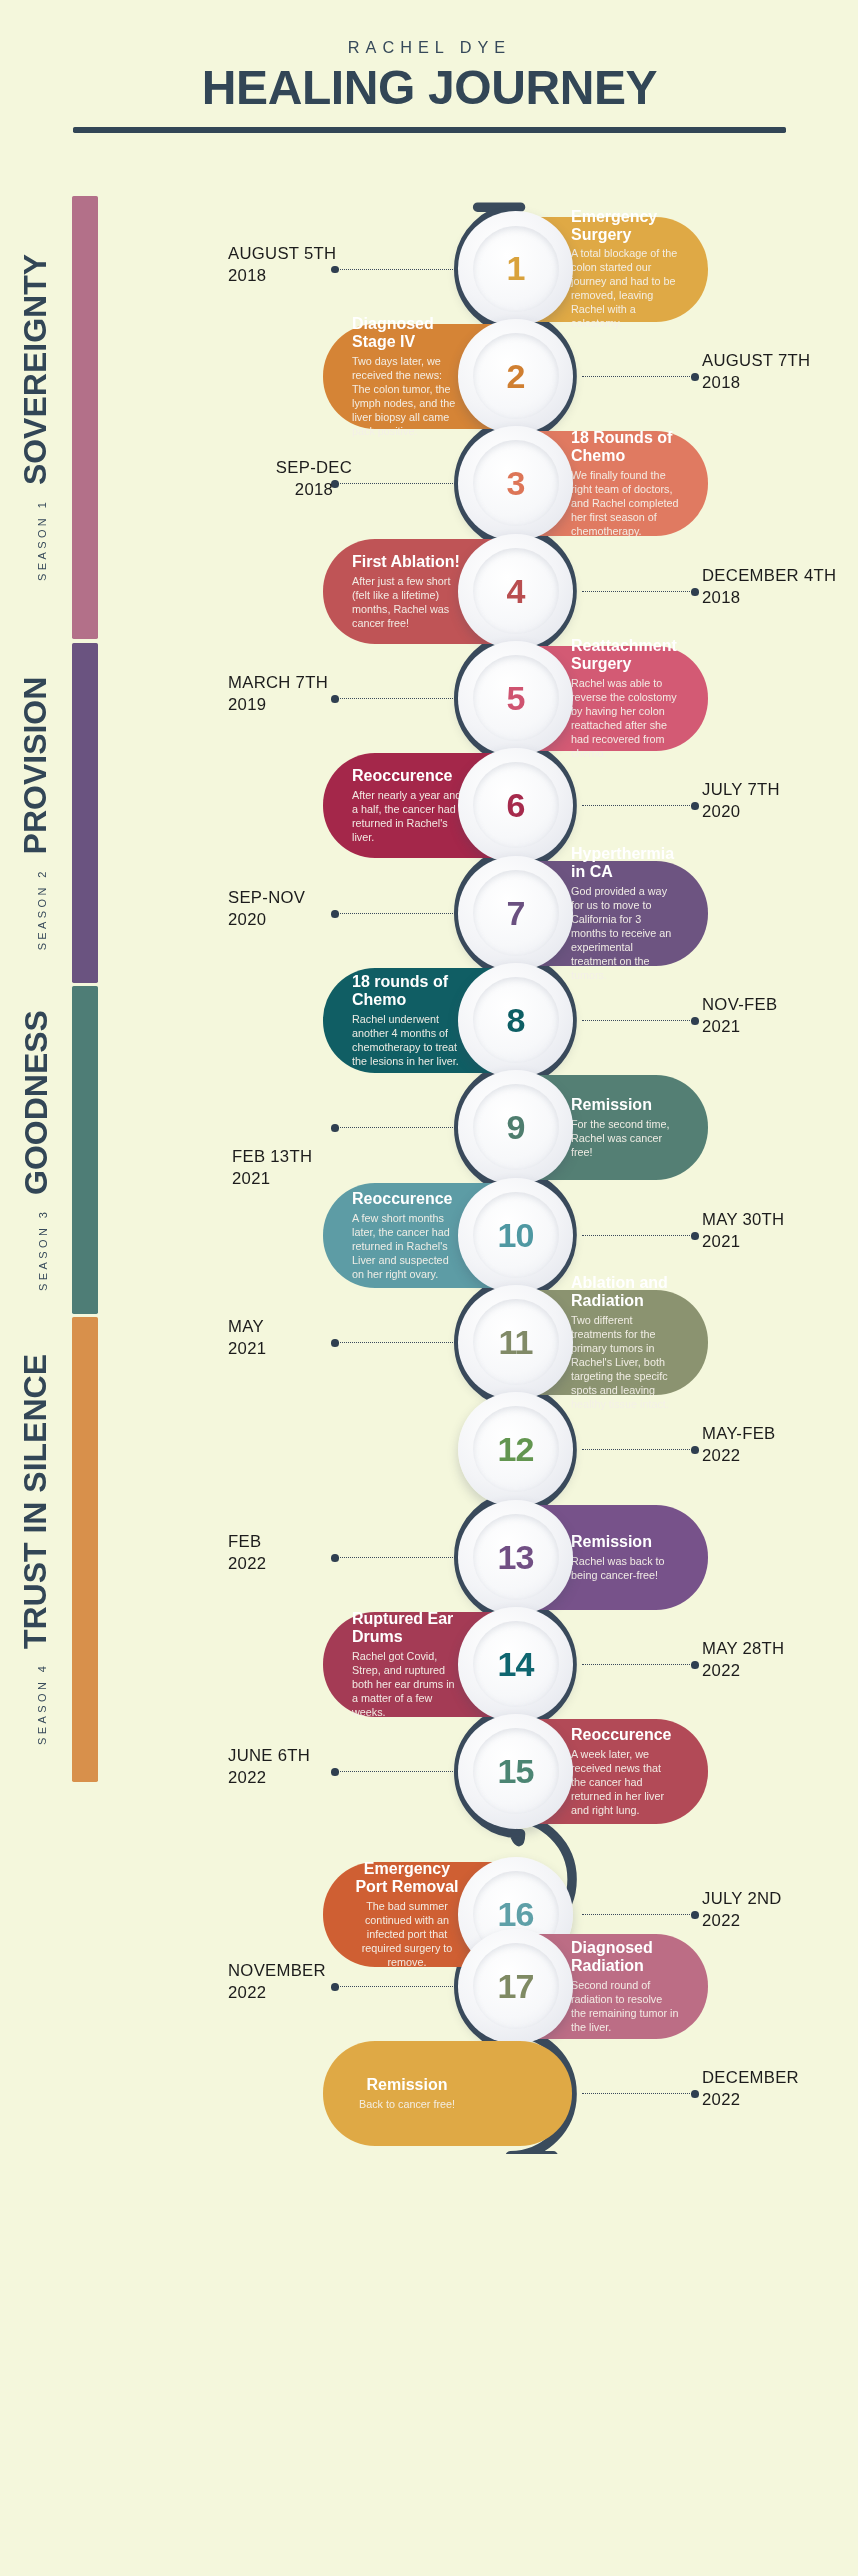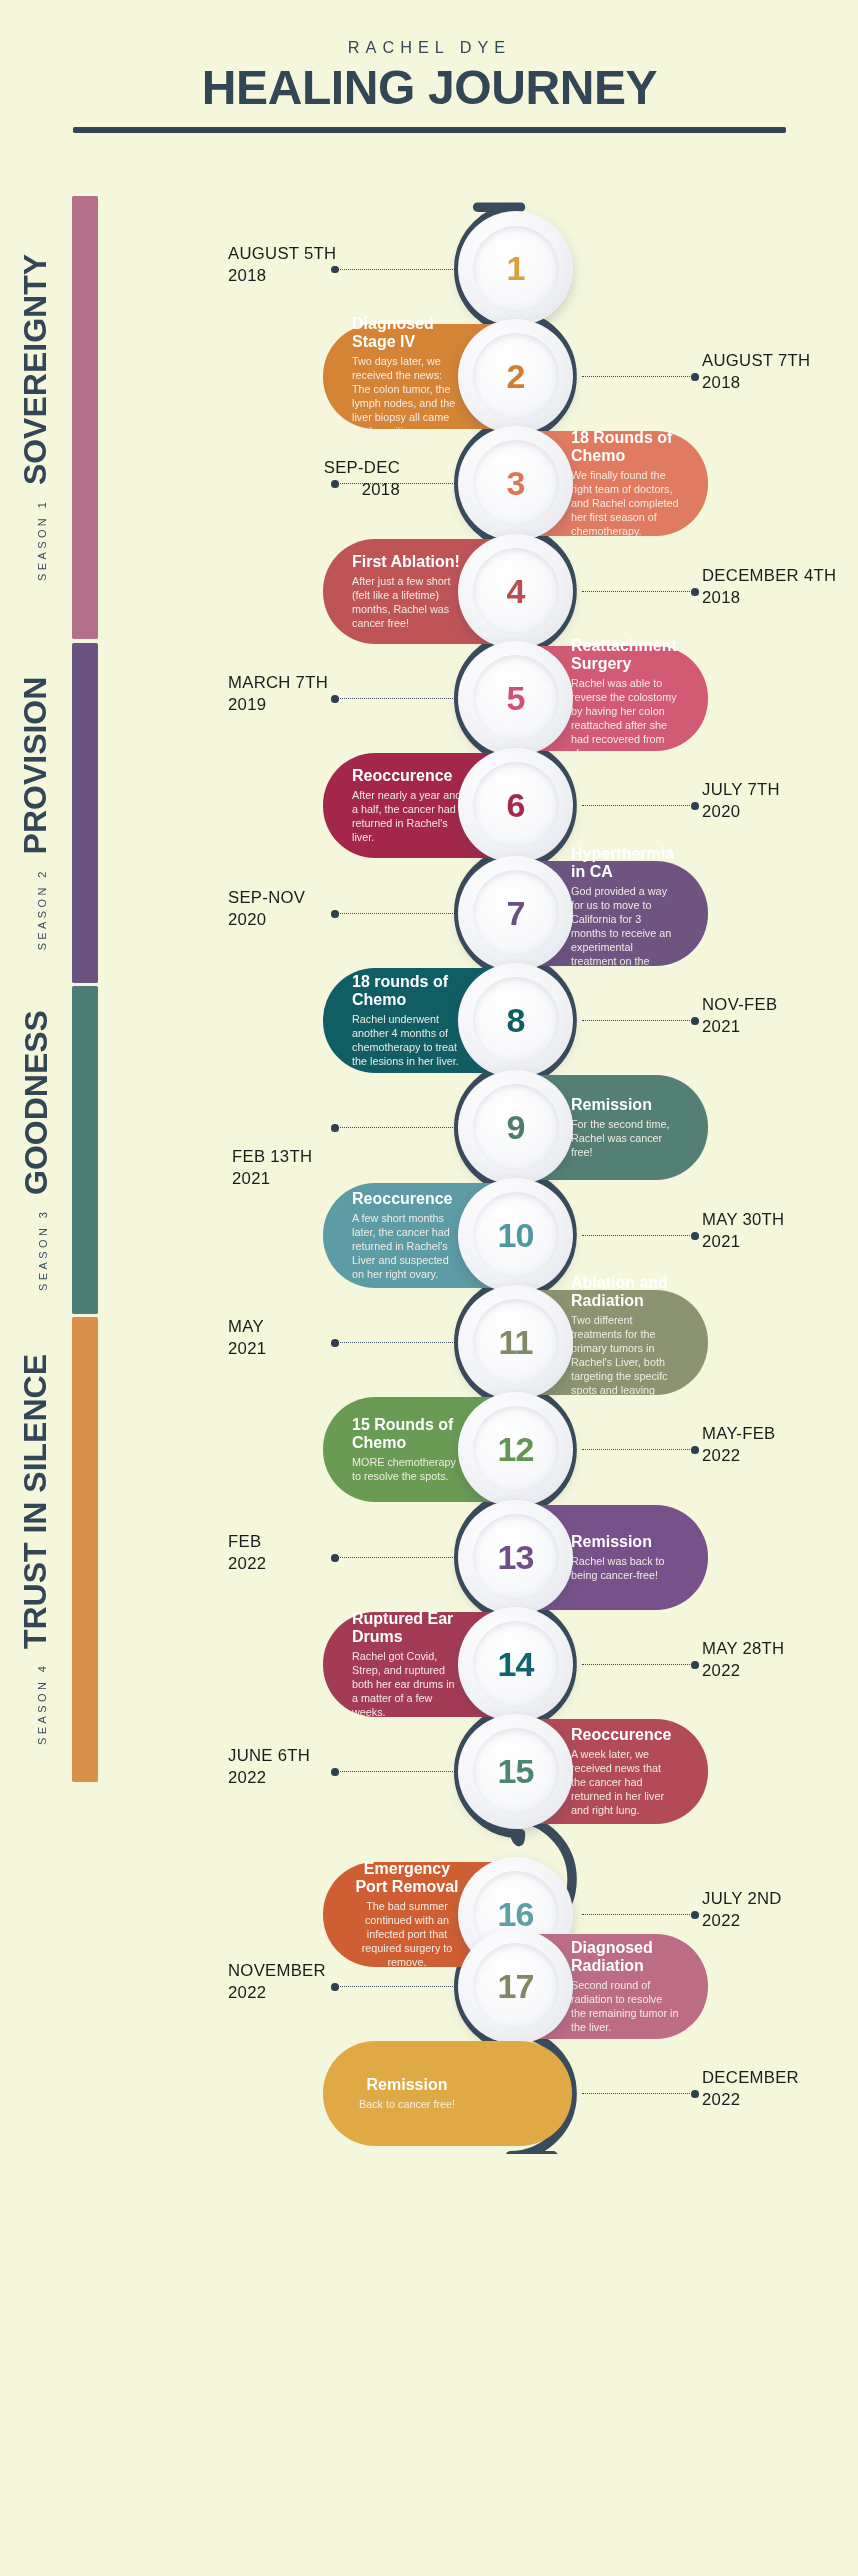--- a/index.html
+++ b/index.html
@@ -238,20 +238,24 @@
       </div>
     </div>
   </div>
 
 <div class="timeline">
   <svg class="snake" id="snake" viewBox="0 0 1000 2280" preserveAspectRatio="none">
       <path d="M 556 13 L 606 13 M 606 13 A 72 72 0 0 0 606 157 M 606 157 C 606 183 594 147.5 594 138 M 594 138 A 72 72 0 0 1 594 282 M 594 282 C 594 308 606 272.5 606 263 M 606 263 A 72 72 0 0 0 606 407 M 606 407 C 606 433 594 397.5 594 388 M 594 388 A 72 72 0 0 1 594 532 M 594 532 C 594 558 606 522.5 606 513 M 606 513 A 72 72 0 0 0 606 657 M 606 657 C 606 683 594 647.5 594 638 M 594 638 A 72 72 0 0 1 594 782 M 594 782 C 594 808 606 772.5 606 763 M 606 763 A 72 72 0 0 0 606 907 M 606 907 C 606 933 594 897.5 594 888 M 594 888 A 72 72 0 0 1 594 1032 M 594 1032 C 594 1058 606 1022.5 606 1013 M 606 1013 A 72 72 0 0 0 606 1157 M 606 1157 C 606 1183 594 1147.5 594 1138 M 594 1138 A 72 72 0 0 1 594 1282 M 594 1282 C 594 1308 606 1272.5 606 1263 M 606 1263 A 72 72 0 0 0 606 1407 M 606 1407 C 606 1433 594 1397.5 594 1388 M 594 1388 A 72 72 0 0 1 594 1532 M 594 1532 C 594 1558 606 1522.5 606 1513 M 606 1513 A 72 72 0 0 0 606 1657 M 606 1657 C 606 1683 594 1647.5 594 1638 M 594 1638 A 72 72 0 0 1 594 1782 M 594 1782 C 594 1808 606 1772.5 606 1763 M 606 1763 A 72 72 0 0 0 606 1907 M 606 1907 C 606 1933 594 1897.5 594 1888 M 594 1888 A 72 72 0 0 1 594 2032 M 594 2032 C 594 2058 606 2022.5 606 2013 M 606 2013 A 72 72 0 0 0 606 2157 M 606 2157 C 606 2183 594 2147.5 594 2138 M 594 2138 A 72 72 0 0 1 594 2282 M 594 2282 L 644 2282" fill="none" stroke="#3a4b5c" stroke-width="11" stroke-linecap="round"></path>
     </svg>
   <div id="events">
       <div class="item" style="top: 20.6px; left: 0px; width: 859px;">
+        <div class="card left-badge" style="background: rgb(223, 169, 69); left: 459px; width: 249px;">
+          <div class="card-title">Emergency Surgery</div>
+          <div class="card-body">A total blockage of the colon started our journey and had to be removed, leaving Rachel with a colostomy.</div>
+        </div>
         <div class="badge" style="left: 458px;">
           <div class="badge-num" style="color: rgb(217, 162, 60);">1</div>
         </div>
         <div class="leader" style="left: 337px; width: 116px;"></div>
         <div class="leader-dot" style="left: 331px;"></div>
         <div class="date" style="left: 228px; width: 172px; text-align: left;">
           <div>AUGUST 5TH</div>
           <div>2018</div>
         </div>
       </div>
@@ -273,21 +277,21 @@
       <div class="item" style="top: 235px; left: 0px; width: 859px;">
         <div class="card left-badge" style="background: rgb(224, 122, 97); left: 459px; width: 249px;">
           <div class="card-title">18 Rounds of Chemo</div>
           <div class="card-body">We finally found the right team of doctors, and Rachel completed her first season of chemotherapy.</div>
         </div>
         <div class="badge" style="left: 458px;">
           <div class="badge-num" style="color: rgb(221, 117, 87);">3</div>
         </div>
         <div class="leader" style="left: 337px; width: 116px;"></div>
         <div class="leader-dot" style="left: 331px;"></div>
-        <div class="date" style="left: 228px; width: 172px; text-align: right;">
+        <div class="date" style="left: 228px; width: 172px; text-align: center;">
           <div>SEP-DEC</div>
           <div>2018</div>
         </div>
       </div>
       <div class="item" style="top: 343px; left: 0px; width: 859px;">
         <div class="card right-badge" style="background: rgb(191, 84, 86); left: 323px; width: 249px;">
           <div class="card-title">First Ablation!</div>
           <div class="card-body">After just a few short (felt like a lifetime) months, Rachel was cancer free!</div>
         </div>
         <div class="badge" style="left: 458px;">
@@ -399,24 +403,20 @@
           <div class="badge-num" style="color: rgb(129, 138, 103);">11</div>
         </div>
         <div class="leader" style="left: 337px; width: 116px;"></div>
         <div class="leader-dot" style="left: 331px;"></div>
         <div class="date" style="left: 228px; width: 172px; text-align: left;">
           <div>MAY</div>
           <div>2021</div>
         </div>
       </div>
       <div class="item" style="top: 1201px; left: 0px; width: 859px;">
-        <div class="card right-badge" style="background: rgb(106, 155, 85); left: 323px; width: 249px;">
-          <div class="card-title">15 Rounds of Chemo</div>
-          <div class="card-body">MORE chemotherapy to resolve the spots.</div>
-        </div>
         <div class="badge" style="left: 458px;">
           <div class="badge-num" style="color: rgb(99, 150, 80);">12</div>
         </div>
         <div class="leader" style="left: 582px; width: 112px;"></div>
         <div class="leader-dot" style="left: 691px;"></div>
         <div class="date" style="left: 702px; width: 155px; text-align: left;">
           <div>MAY-FEB</div>
           <div>2022</div>
         </div>
       </div>

